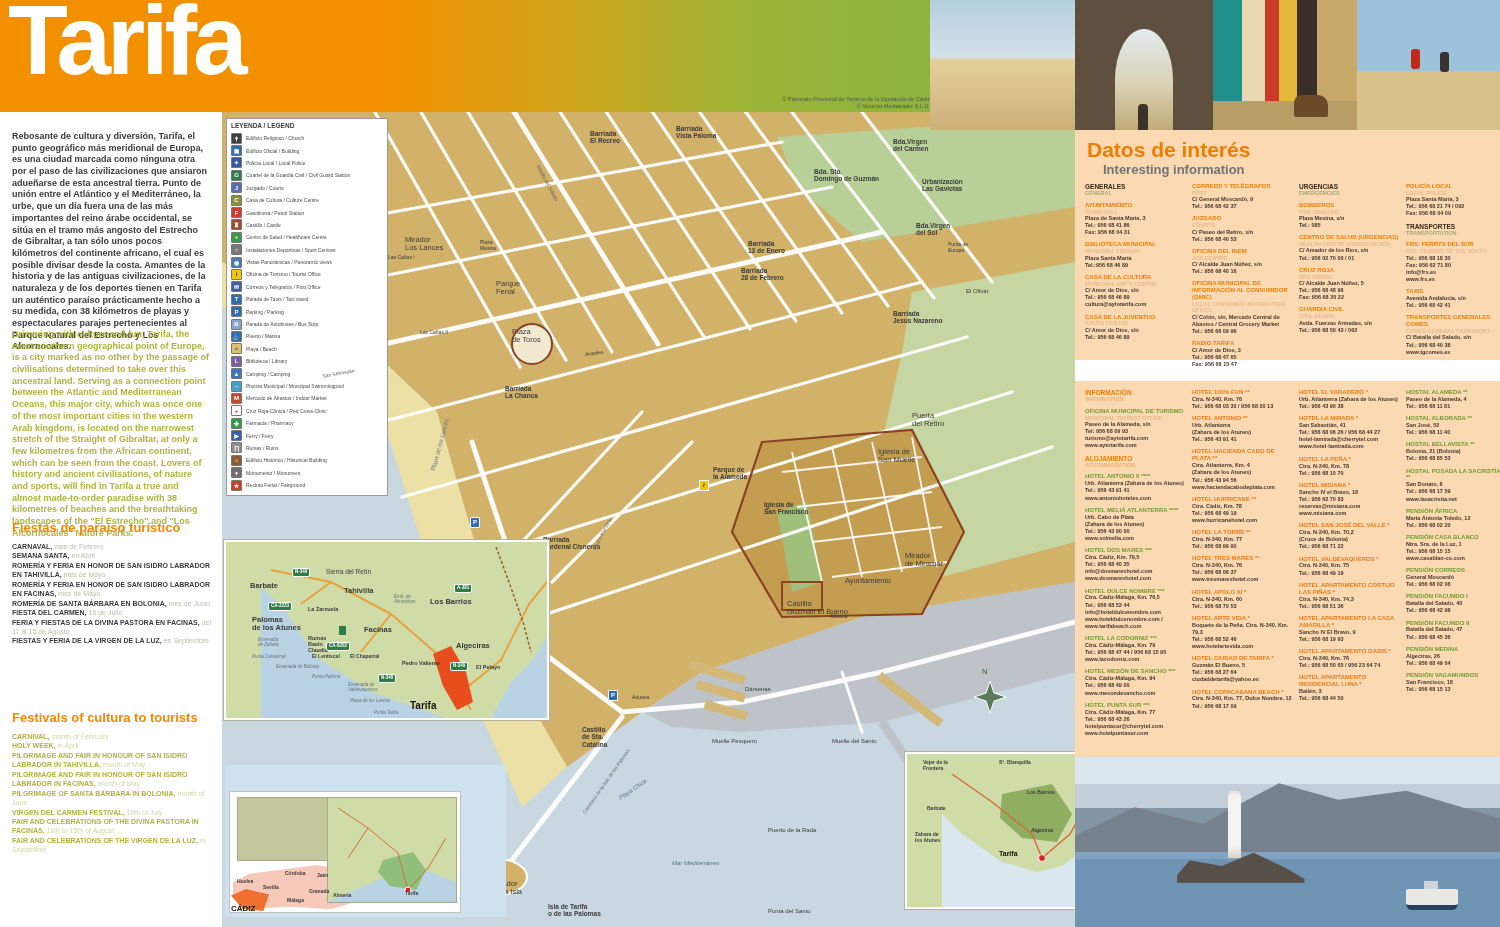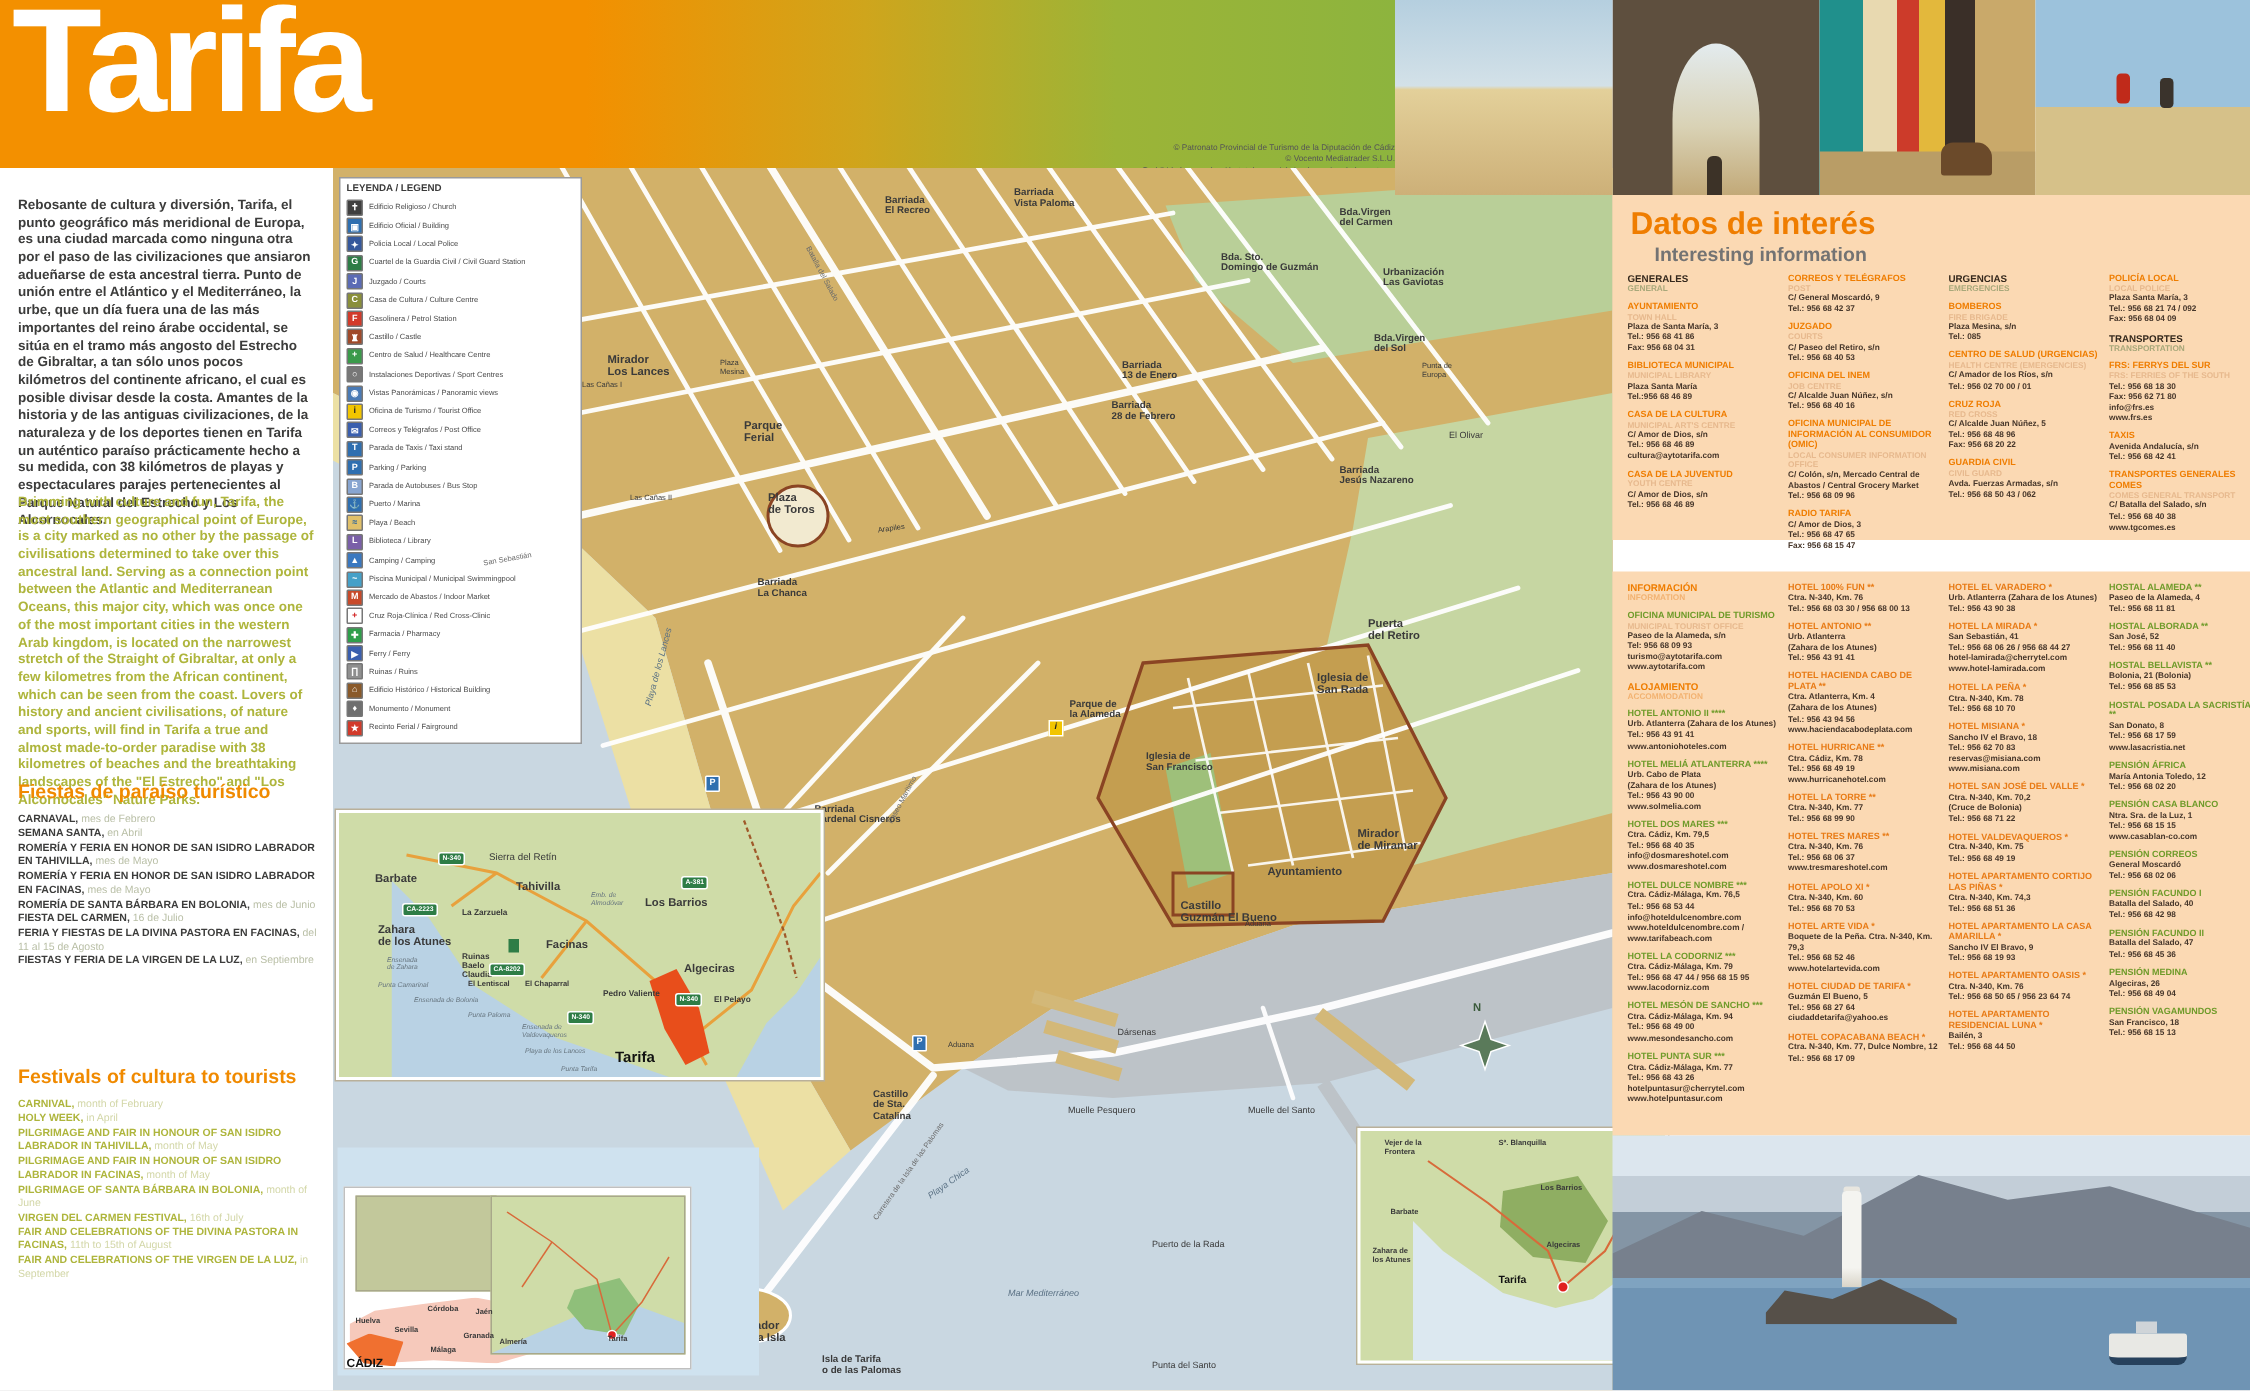--- a/index.html
+++ b/index.html
@@ -17,21 +17,21 @@
   .flist{position:absolute;left:12px;width:200px;font-size:7px;line-height:1.35;}
   .fname{font-weight:bold;color:#3c3c3b;}
   .fdate{color:#b9bfa6;}
   .flist.en .fname{color:#aeb53c;}
   .flist.en .fdate{color:#d3d7a8;}
   
   #map{position:absolute;left:222px;top:112px;width:853px;height:815px;background:#cfae62;}
   #map svg.base{position:absolute;left:0;top:0;}
   .lbl{position:absolute;font-size:6px;line-height:1.12;color:#3a3a3a;white-space:pre-line;transform-origin:left top;}
   .lbl.b{font-weight:bold;font-size:6.5px;}
-  .lbl.big{font-weight:bold;font-size:7.5px;}
+  .lbl.big{font-weight:normal;font-size:7.5px;}
   .lbl.sea{font-style:italic;color:#5a7184;}
   .lbl.tiny{font-size:5px;}
   .lbl.icb{background:#2f6fb0;color:#fff;font-weight:bold;font-size:6px;padding:1px 2px;border:1px solid #fff;border-radius:1px;}
   .lbl.icy{background:#f2c500;color:#222;font-weight:bold;font-style:italic;font-size:6px;padding:1px 3px;border:1px solid #fff;}
   
   #legend{position:absolute;left:4px;top:6px;width:152px;background:#fff;border:1px solid #9a9a9a;padding:3px 4px 4px 4px;}
   #legend h4{margin:0 0 3px 0;font-size:6.5px;color:#3a3a3a;}
   .litem{display:flex;align-items:center;height:12.4px;}
   .lic{width:9px;height:9px;margin-right:4px;flex:0 0 9px;display:flex;align-items:center;justify-content:center;font-size:6px;font-weight:bold;background:var(--bg,#999);color:var(--fg,#fff);border-radius:1px;border:0.5px solid #777;}
   .ltxt{font-size:5px;color:#4a4a4a;white-space:nowrap;}
@@ -373,21 +373,21 @@
         <div class="lbl tiny" style="left: 370px; top: 436px; transform: rotate(-62deg); color: rgb(107, 107, 107);">Paseo Marítimo</div>
         <div class="lbl sea" style="left: 208px; top: 358px; transform: rotate(-75deg);">Playa de los Lances</div>
         <div class="lbl sea" style="left: 300px; top: 598px; transform: rotate(-75deg);">Playa de los Lances</div>
         <div class="lbl tiny" style="left: 318px; top: 52px; transform: rotate(62deg); color: rgb(107, 107, 107);">Batalla del Salado</div>
         <div class="lbl tiny" style="left: 100px; top: 262px; transform: rotate(-10deg); color: rgb(107, 107, 107);">San Sebastián</div>
         <div class="lbl b" style="left: 491px; top: 354px;">Parque de
 la Alameda</div>
         <div class="lbl big" style="left: 690px; top: 300px;">Puerta
 del Retiro</div>
         <div class="lbl big" style="left: 656px; top: 336px;">Iglesia de
-San Rada</div>
+San Muelle</div>
         <div class="lbl b" style="left: 542px; top: 389px;">Iglesia de
 San Francisco</div>
         <div class="lbl big" style="left: 623px; top: 465px;">Ayuntamiento</div>
         <div class="lbl big" style="left: 683px; top: 440px;">Mirador
 de Miramar</div>
         <div class="lbl big" style="left: 565px; top: 488px;">Castillo
 Guzmán El Bueno</div>
         <div class="lbl tiny" style="left: 608px; top: 502px;">Aduana</div>
         <div class="lbl tiny" style="left: 410px; top: 583px;">Aduana</div>
         <div class="lbl" style="left: 523px; top: 574px;">Dársenas</div>
@@ -426,21 +426,21 @@
         <polyline points="235,5 248,40 262,80 270,110" stroke="#a05a2a" stroke-width="1.5" stroke-dasharray="3,2" fill="none"></polyline>
         <polygon points="172,112 190,104 205,130 212,160 196,168 182,144" fill="#e84e1b"></polygon>
         <rect x="78" y="84" width="7" height="9" fill="#2e7d46"></rect>
       </svg>
       <div class="lblhost">
 
       <div class="lbl p8" style="left: 24px; top: 40px;">Barbate</div>
           <div class="lbl p7" style="left: 100px; top: 26px;">Sierra del Retín</div>
           <div class="lbl p8" style="left: 118px; top: 45px;">Tahivilla</div>
           <div class="lbl p6" style="left: 82px; top: 64px;">La Zarzuela</div>
-          <div class="lbl p8" style="left: 26px; top: 74px;">Zahara
+          <div class="lbl p8" style="left: 26px; top: 74px;">Palomas
 de los Atunes</div>
           <div class="lbl it5" style="left: 32px; top: 95px;">Ensenada
 de Zahara</div>
           <div class="lbl it5" style="left: 26px; top: 112px;">Punta Camarinal</div>
           <div class="lbl p6" style="left: 82px; top: 93px;">Ruinas
 Baelo
 Claudia</div>
           <div class="lbl p5" style="left: 86px; top: 112px;">El Lentiscal</div>
           <div class="lbl p5" style="left: 124px; top: 112px;">El Chaparral</div>
           <div class="lbl it5" style="left: 50px; top: 122px;">Ensenada de Bolonia</div>

